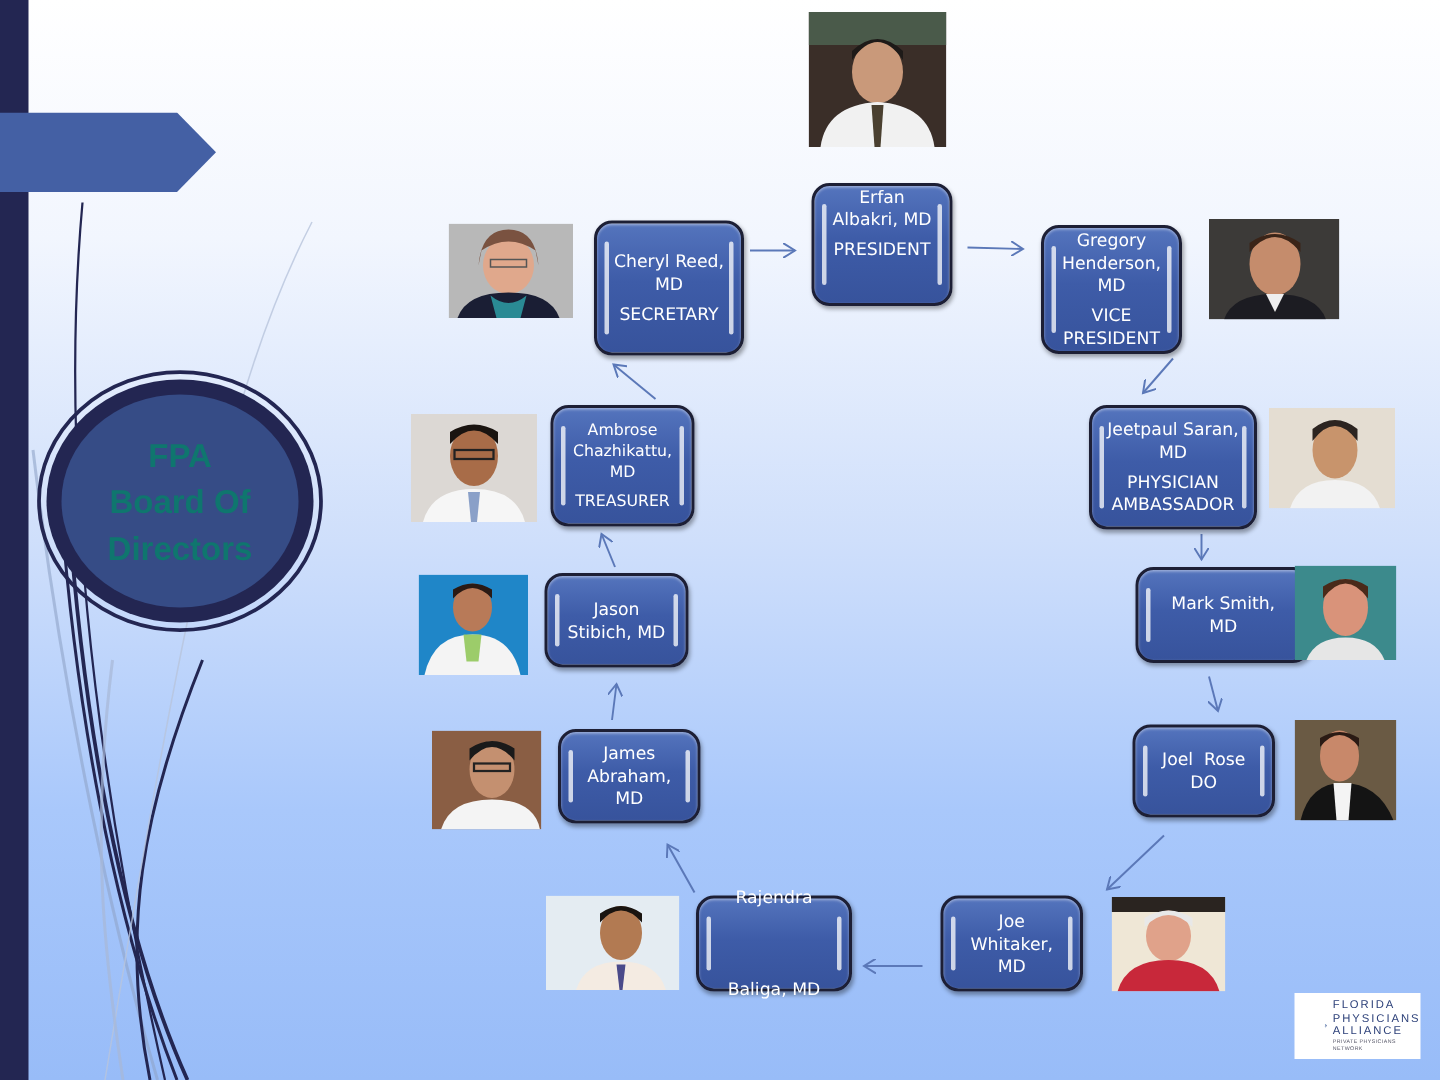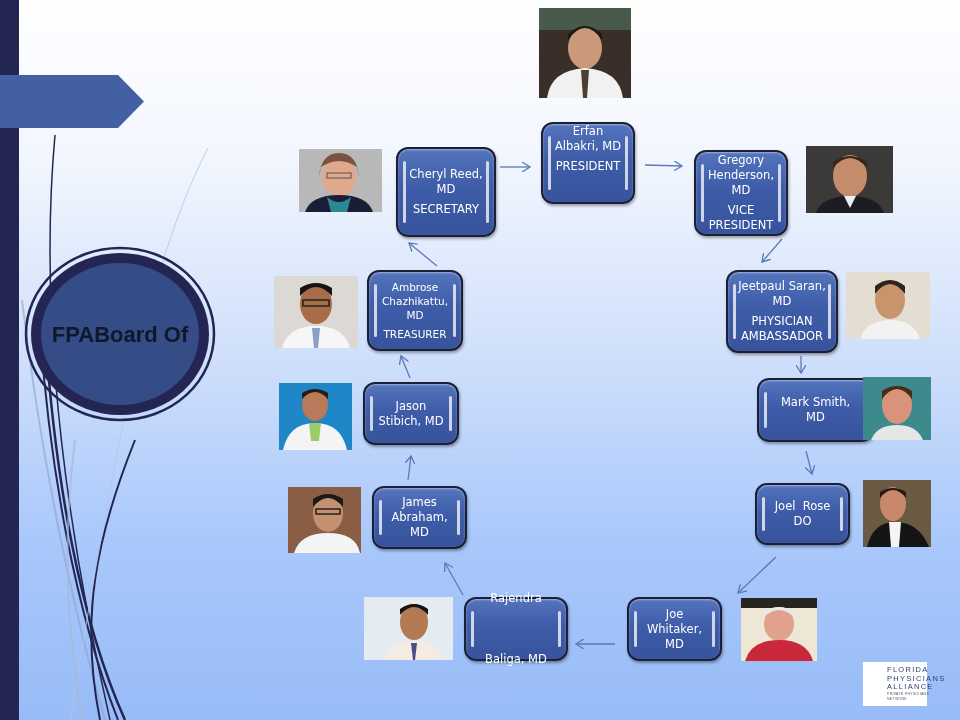--- a/index.html
+++ b/index.html
@@ -4,37 +4,37 @@
 <style>
   html, body { margin:0; padding:0; }
   body { width:960px; height:720px; overflow:hidden; position:relative;
     font-family:"DejaVu Sans", sans-serif;
     background: linear-gradient(to bottom, #ffffff 0%, #f2f6fe 22%, #cfdffb 50%, #a9c8fb 75%, #98bcf8 100%); }
   .left-bar { position:absolute; left:0; top:0; width:19px; height:720px; background:#232652; }
   .ribbon { position:absolute; left:0; top:75px; width:144px; height:53px; }
   .deco { position:absolute; left:0; top:0; width:960px; height:720px; pointer-events:none; }
   .title-circle { position:absolute; left:24px; top:246px; width:192px; height:176px; }
   .title-text { position:absolute; left:24px; top:246px; width:192px; height:176px;
-    display:flex; flex-direction:row; align-items:center; justify-content:center;
-    color:#0f172a; font-family:"Liberation Sans", sans-serif; font-weight:bold; font-size:22px; line-height:31px; text-align:center; }
+    display:flex; flex-direction:column; align-items:center; justify-content:center;
+    color:#0f766e; font-family:"Liberation Sans", sans-serif; font-weight:bold; font-size:22px; line-height:31px; text-align:center; }
   .node { position:absolute; box-sizing:border-box; border:2px solid #1d1f35; border-radius:12px;
     background: linear-gradient(to bottom, #5474bd 0%, #3e5ca8 45%, #37539c 100%);
     box-shadow: inset 0 1px 2px rgba(255,255,255,0.45), 1px 2px 3px rgba(0,0,0,0.35);
     color:#fff; font-family:"DejaVu Sans", sans-serif; font-size:11.5px; line-height:15px;
     display:flex; flex-direction:column; align-items:center; justify-content:center; text-align:center; padding:0 6px; }
   .node::before, .node::after { content:""; position:absolute; top:12px; bottom:12px; width:3px;
     background:rgba(255,255,255,0.75); border-radius:2px; }
   .node::before { left:5px; }
   .node::after { right:5px; }
   .node .role { margin-top:5px; }
   .node.small { font-size:10.5px; line-height:14px; }
   .photo { position:absolute; overflow:hidden; }
   .photo svg { width:100%; height:100%; display:block; }
   .arrows { position:absolute; left:0; top:0; width:960px; height:720px; pointer-events:none; }
-  .logo { position:absolute; left:863px; top:662px; width:64px; height:44px; background:#fff;
+  .logo { position:absolute; left:863px; top:662px; width:84px; height:44px; background:#fff;
     box-sizing:border-box; display:flex; align-items:center; padding-left:20px; }
   .logo-mark { width:22px; height:38px; }
   .logo-text { margin-left:4px; color:#2b3f78; font-family:"Liberation Sans", sans-serif; font-size:7.5px; line-height:8.5px; letter-spacing:1.3px; }
   .logo-text .tag { font-size:3.5px; line-height:5px; letter-spacing:0.3px; color:#556; }
 </style>
 </head>
 <body>
 
 <div class="left-bar"></div>
 <svg class="ribbon" viewBox="0 0 144 53">
@@ -51,20 +51,21 @@
 </svg>
 
 <svg class="title-circle" viewBox="0 0 192 176">
   <ellipse cx="96" cy="88" rx="94" ry="86" fill="none" stroke="#232652" stroke-width="2.5"></ellipse>
   <ellipse cx="96" cy="88" rx="89" ry="81" fill="#232652"></ellipse>
   <ellipse cx="96" cy="88" rx="79" ry="71" fill="#364c86"></ellipse>
 </svg>
 <div class="title-text">
   <div>FPA</div>
   <div>Board Of</div>
+  <div>Directors</div>
 </div>
 
 <svg class="arrows" viewBox="0 0 960 720">
   <defs>
     <marker id="ah" markerWidth="10" markerHeight="10" refX="8" refY="5" orient="auto" markerUnits="userSpaceOnUse">
       <path d="M0,0 L8,5 L0,10" fill="none" stroke="#5b78b8" stroke-width="1.3"></path>
     </marker>
   </defs>
   <g stroke="#5b78b8" stroke-width="1.3" fill="none">
     <line x1="500" y1="167" x2="530" y2="167" marker-end="url(#ah)"></line>

